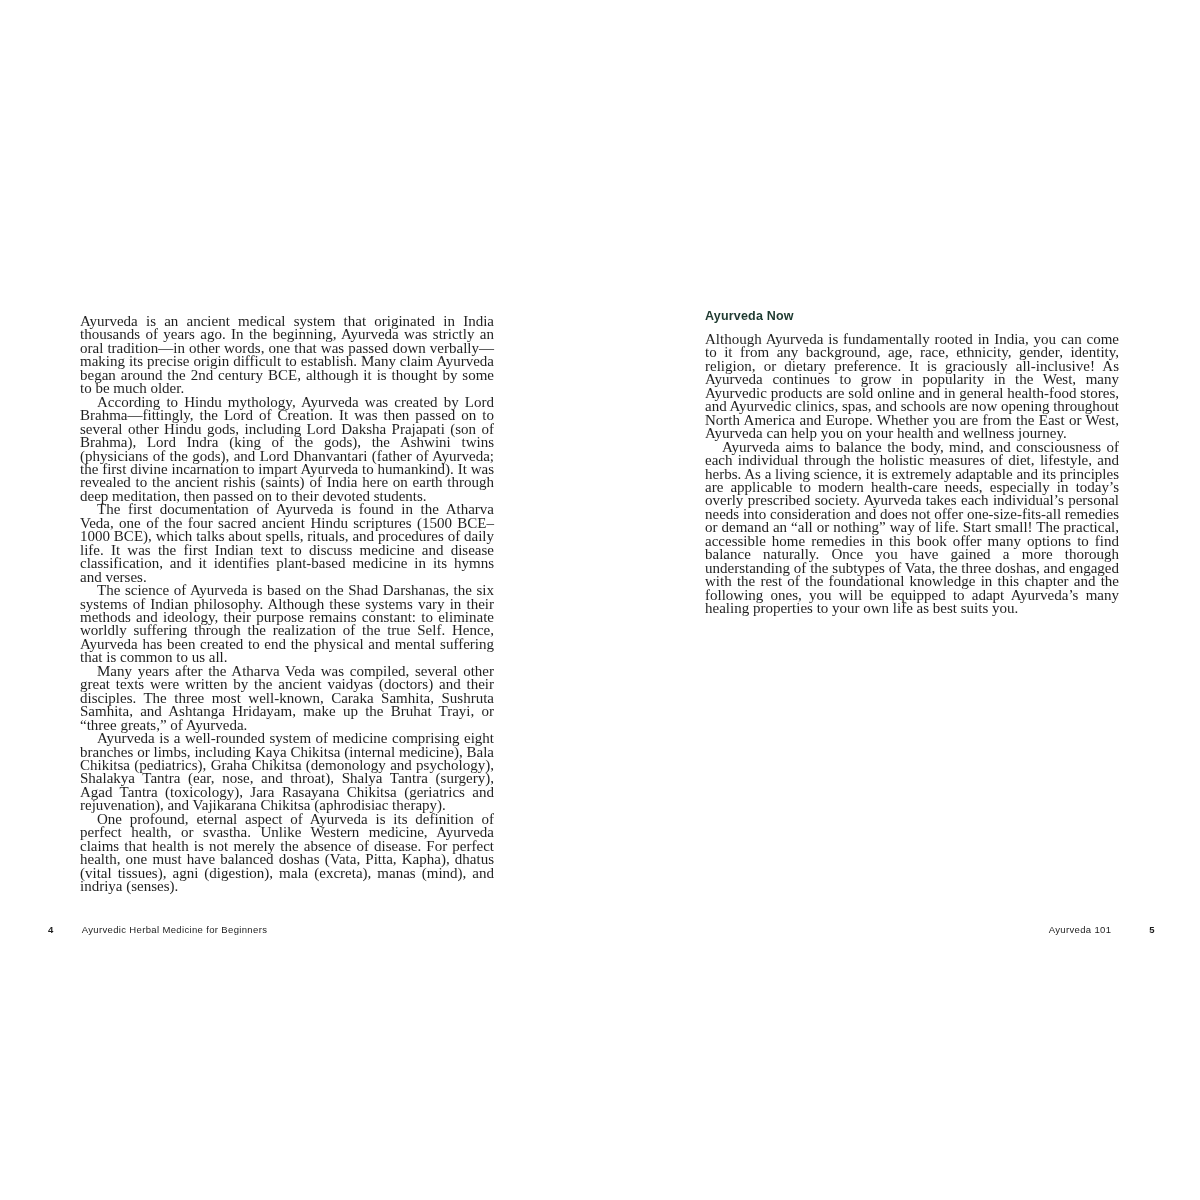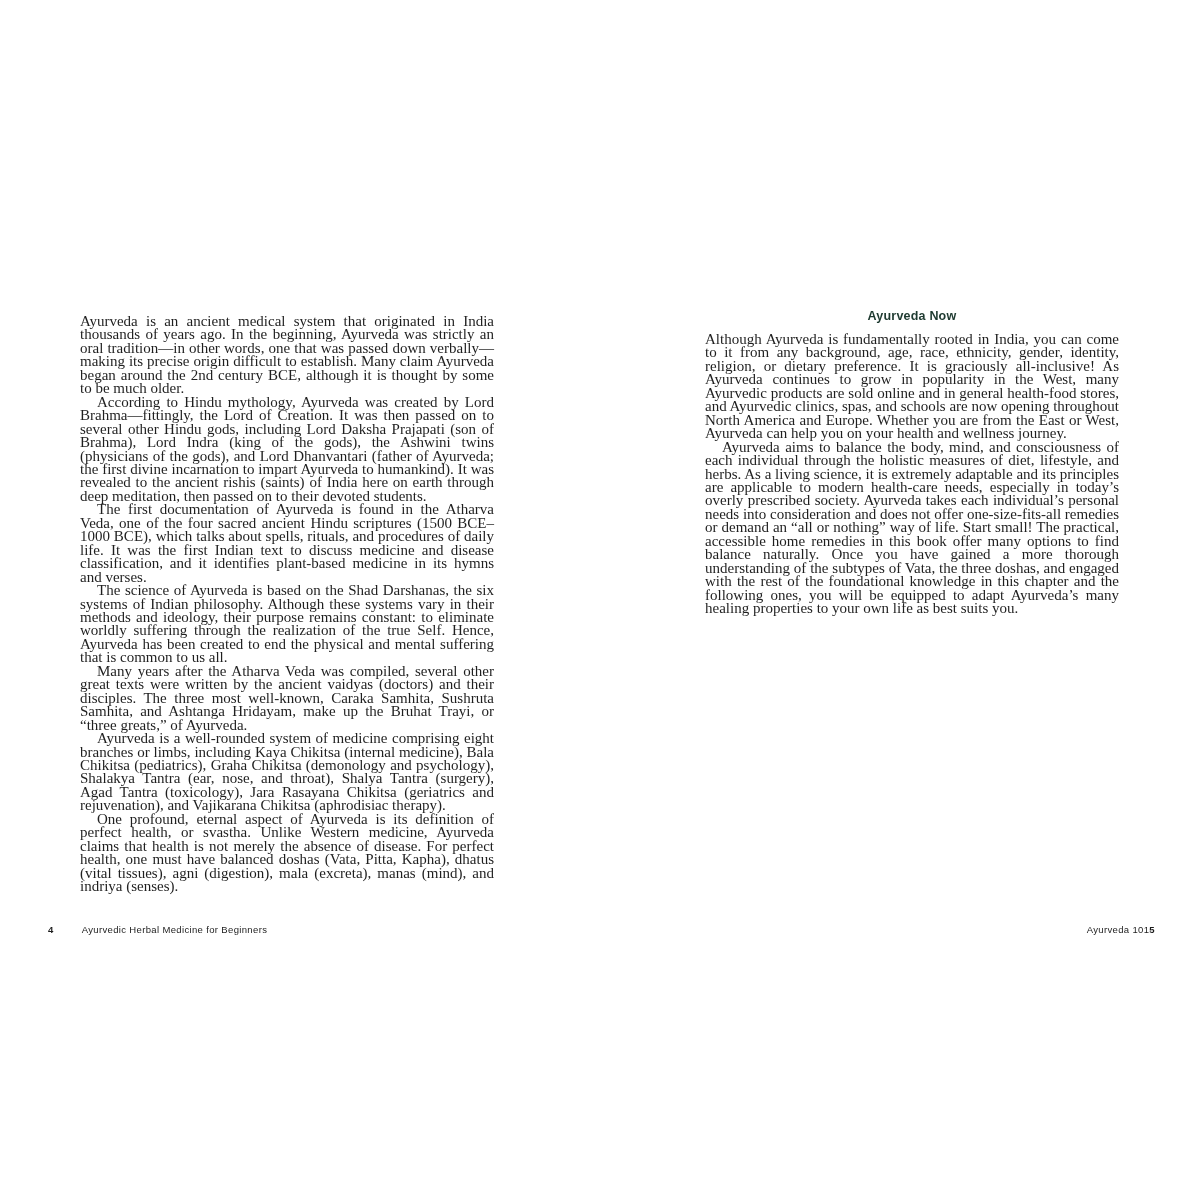--- a/index.html
+++ b/index.html
@@ -30,21 +30,20 @@
     font-size: 15px;
     letter-spacing: 2.6px;
     text-transform: uppercase;
   }
   .sub-heading {
     margin: 0 0 10px 0;
     font-family: "Liberation Sans", sans-serif;
     font-weight: 700;
     font-size: 12.5px;
     letter-spacing: 0.2px;
-    text-align: center;
   }
   .body-text p {
     margin: 0;
     font-size: 15px;
     line-height: 13.45px;
     text-align: justify;
     text-justify: inter-word;
   }
   .body-text p.indent {
     text-indent: 17px;
@@ -54,21 +53,21 @@
     position: absolute;
     top: 924px;
     display: flex;
     align-items: baseline;
     font-family: "Liberation Sans", sans-serif;
     font-size: 9.5px;
     letter-spacing: 0.35px;
     color: #1c1c1c;
   }
   .footer-left  { left: 48px;  gap: 28px; }
-  .footer-right { right: 45px; }
+  .footer-right { right: 45px; gap: 38px; }
   .pagenum { font-weight: 700; }
   .running-title { font-weight: 400; }
 </style>
 </head>
 <body>
 
 <div class="spread">
 
   <section class="page-col col-left">
     <div class="body-text">

